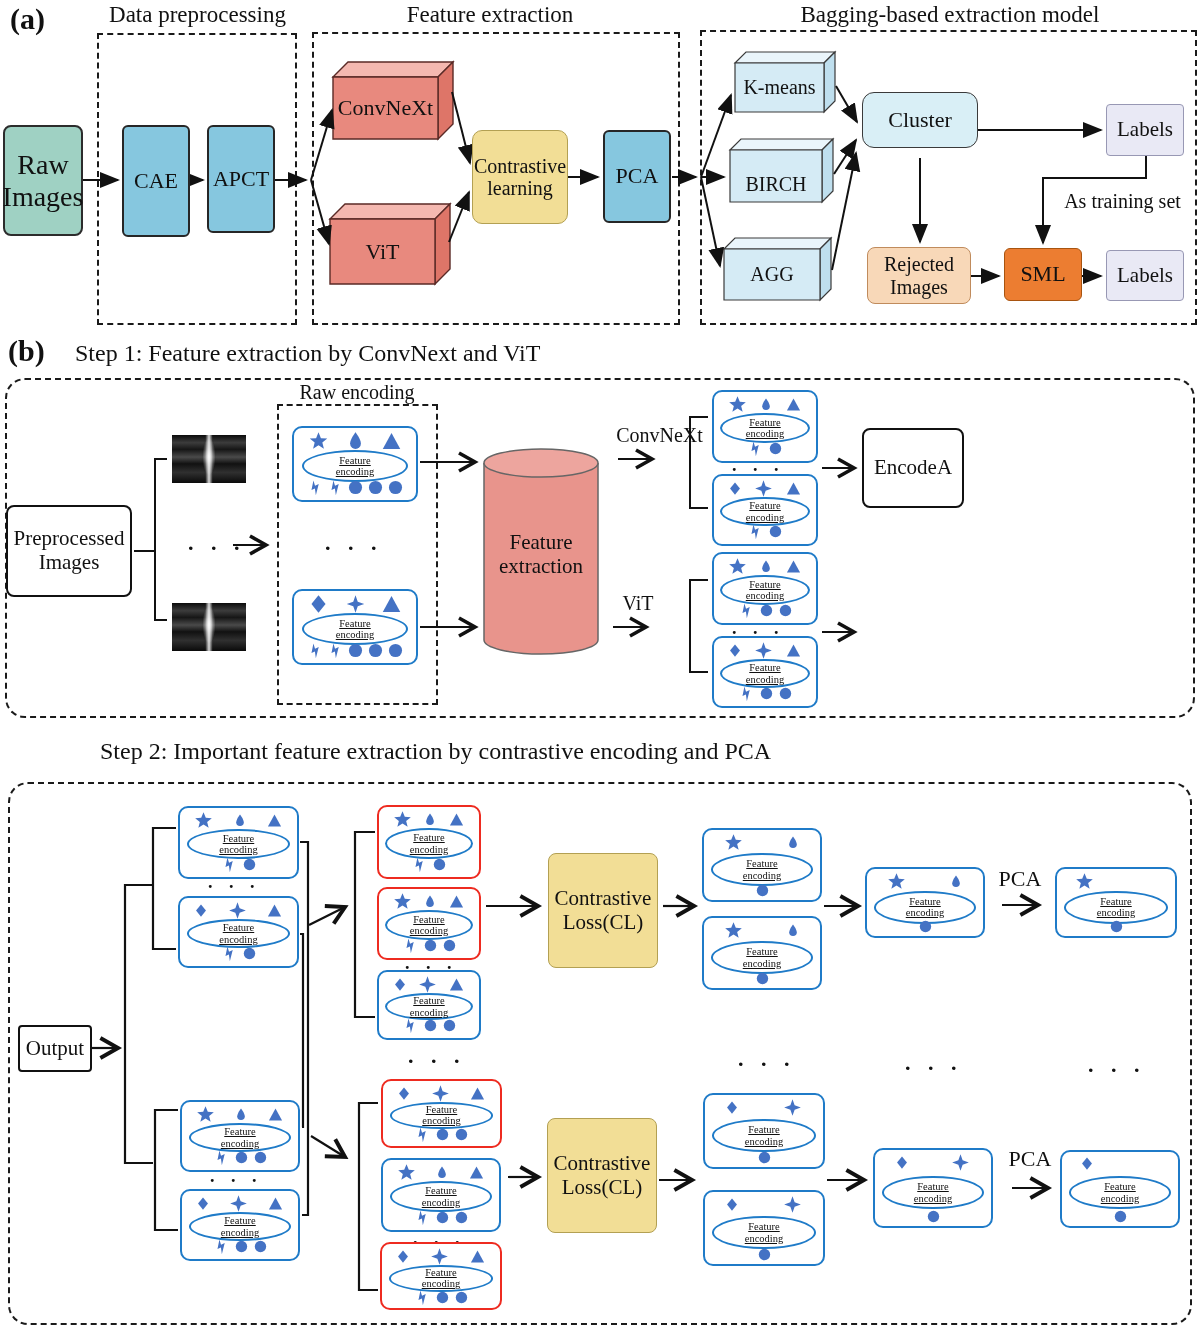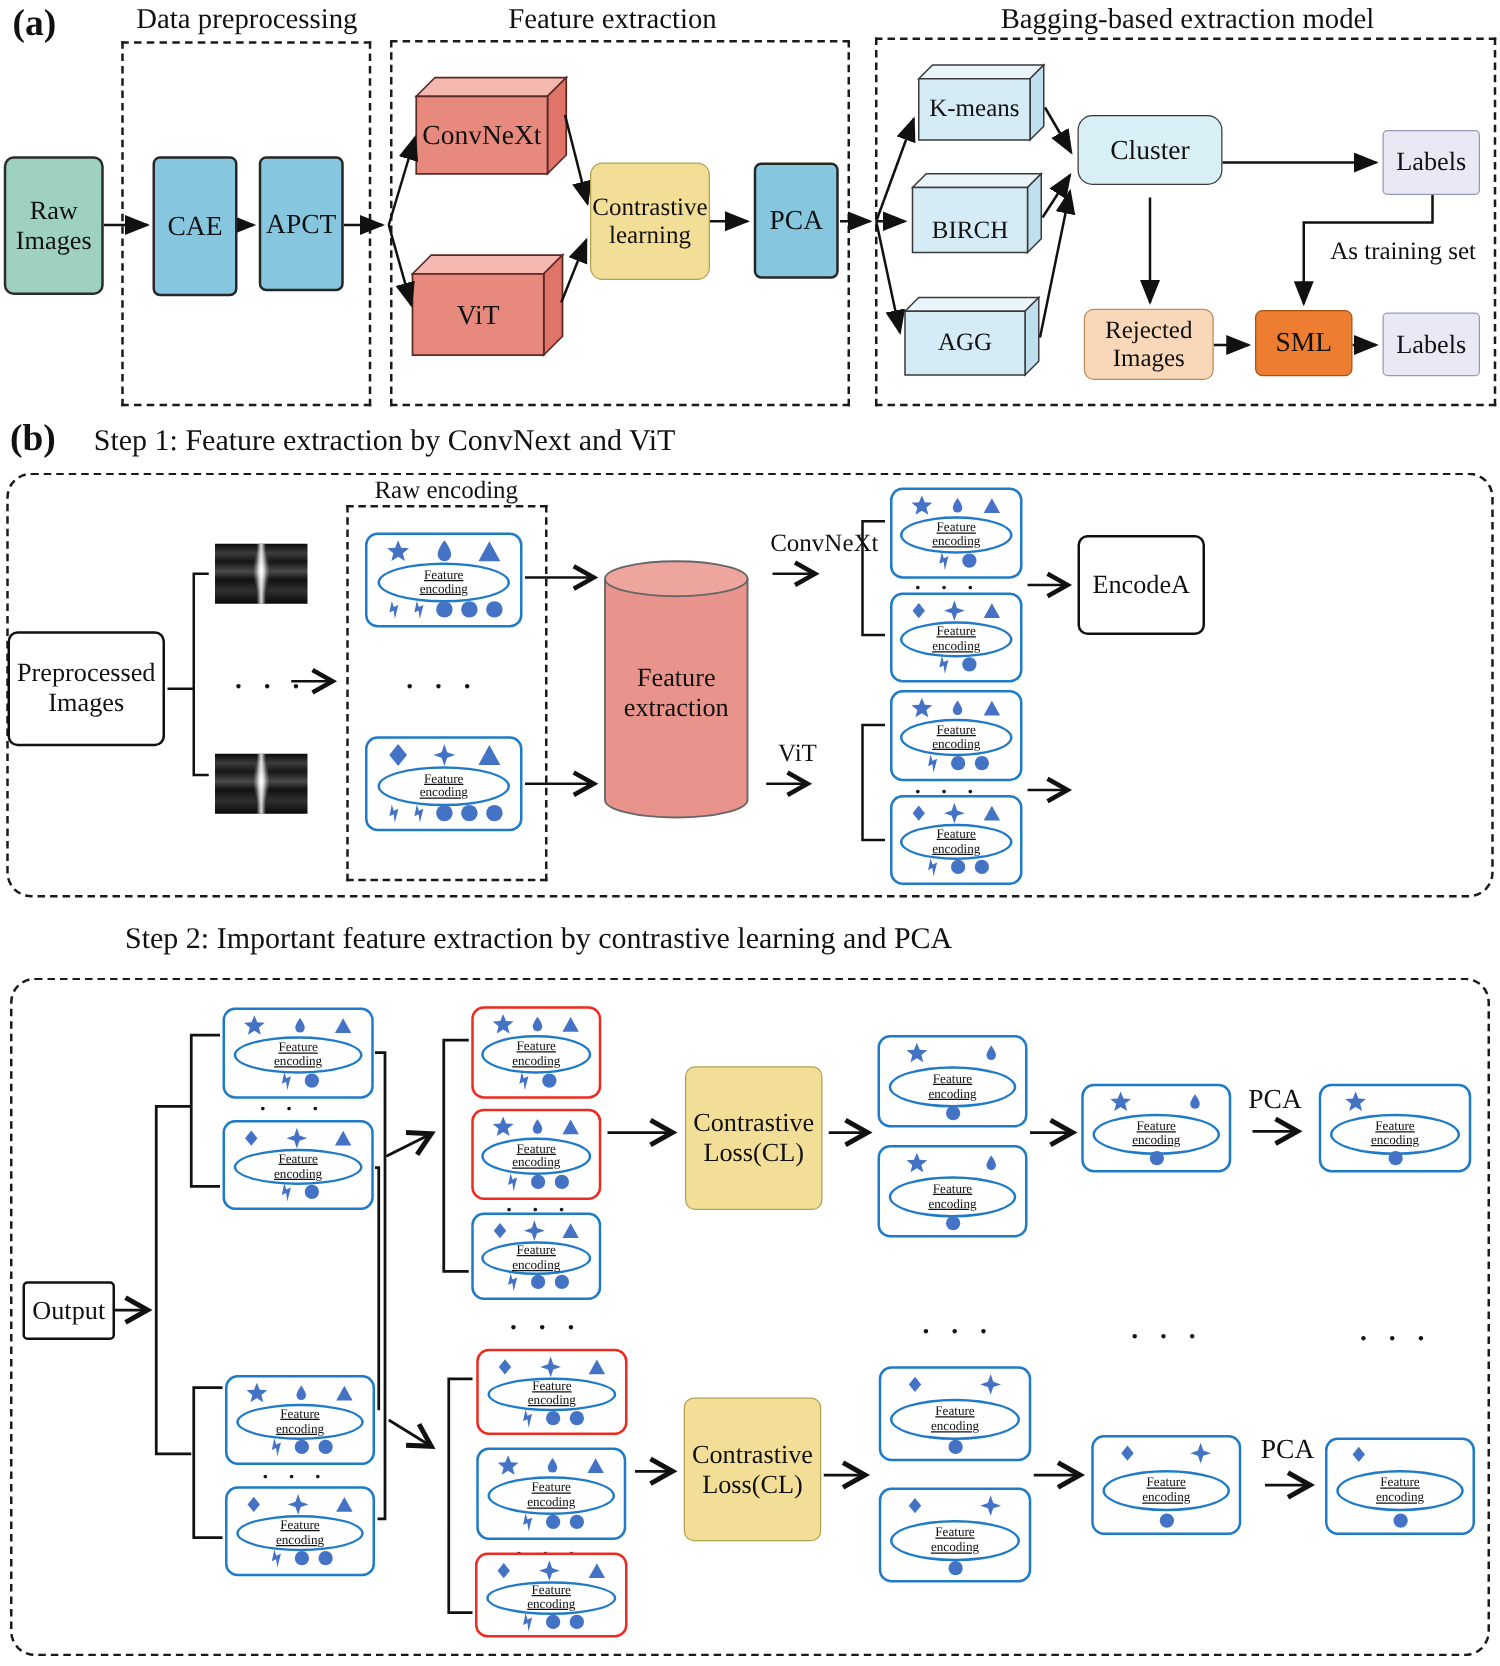--- a/index.html
+++ b/index.html
@@ -7,21 +7,21 @@
   #canvas{position:relative;width:1200px;height:1333px;background:#fff;overflow:hidden;}
   .abs{position:absolute;box-sizing:border-box;}
   .dashedbox{border:2px dashed #1a1a1a;z-index:0;}
   .rounded{border-radius:20px;}
   .box{display:flex;align-items:center;justify-content:center;text-align:center;z-index:3;line-height:1.12;}
   .sec-title{font-size:23px;text-align:center;z-index:3;}
   .panel-label{font-size:30px;font-weight:bold;z-index:3;}
   .step-title{font-size:24px;z-index:3;white-space:nowrap;}
   .small-label{font-size:20px;z-index:4;text-align:center;}
   
-  .teal{background:var(--teal);border:2px solid #2c2c2c;border-radius:8px;font-size:21px;}
+  .teal{background:var(--teal);border:2px solid #2c2c2c;border-radius:8px;font-size:28px;}
   .bluebox{background:var(--blue-box);border:2px solid #262626;border-radius:6px;font-size:22px;}
   .yellowbox{background:var(--yellow);border:1.6px solid #b3a053;border-radius:10px;font-size:20px;}
   .clusterbox{background:var(--cluster-fill);border:1.6px solid #3a3a3a;border-radius:12px;font-size:22px;}
   .labelsbox{background:var(--lavender);border:1.6px solid #9898b4;border-radius:4px;font-size:21px;}
   .peachbox{background:var(--peach);border:1.6px solid #c08b5c;border-radius:8px;font-size:20px;}
   .orangebox{background:var(--orange);border:1.6px solid #a85410;border-radius:6px;font-size:22px;}
   .whitebox{background:#fff;border:2.2px solid #111;border-radius:8px;font-size:21px;}
   .node3d{font-size:21px;z-index:3;display:flex;align-items:center;justify-content:center;}
   
   .fcard{background:#fff;border:2.2px solid var(--card-blue);border-radius:10px;z-index:3;
@@ -392,21 +392,21 @@
         </svg>
         <svg class="ic ic-circle " viewBox="0 0 24 24">
           <use href="#i-circle"></use>
         </svg>
         <svg class="ic ic-circle " viewBox="0 0 24 24">
           <use href="#i-circle"></use>
         </svg>
       </div>
     </div>
 
-  <div class="abs step-title" style="left:100px;top:738px">Step 2: Important feature extraction by contrastive learning and PCA</div>
+  <div class="abs step-title" style="left:100px;top:738px">Step 2: Important feature extraction by contrastive encoding and PCA</div>
   <div class="abs dashedbox rounded" style="left:8px;top:782px;width:1184px;height:543px"></div>
   <div class="abs box whitebox" style="left:18px;top:1025px;width:74px;height:47px;border-radius:4px">Output</div>
 
   <div class="fcard abs" style="left:178px;top:806px;width:121px;height:73px">
       <div class="fc-top trio">
         <svg class="ic ic-star " viewBox="0 0 24 24">
           <use href="#i-star"></use>
         </svg>
         <svg class="ic ic-droplet " viewBox="0 0 24 24">
           <use href="#i-droplet"></use>

